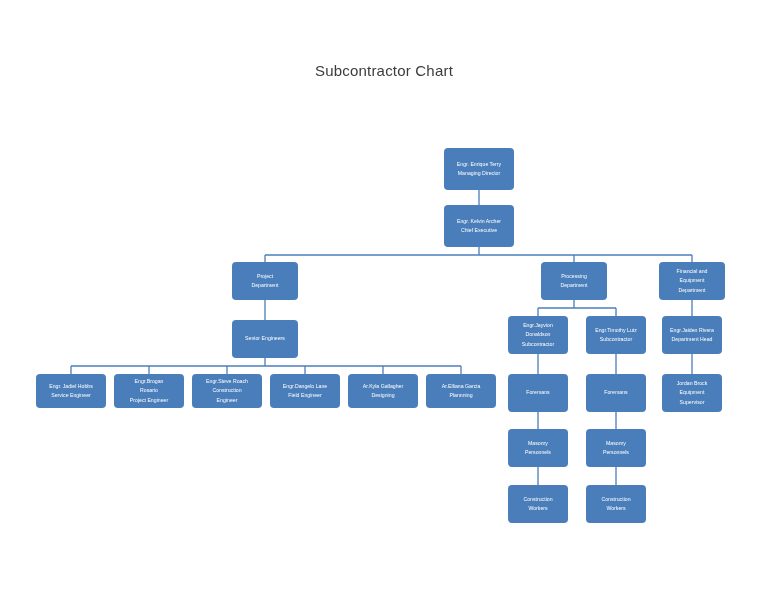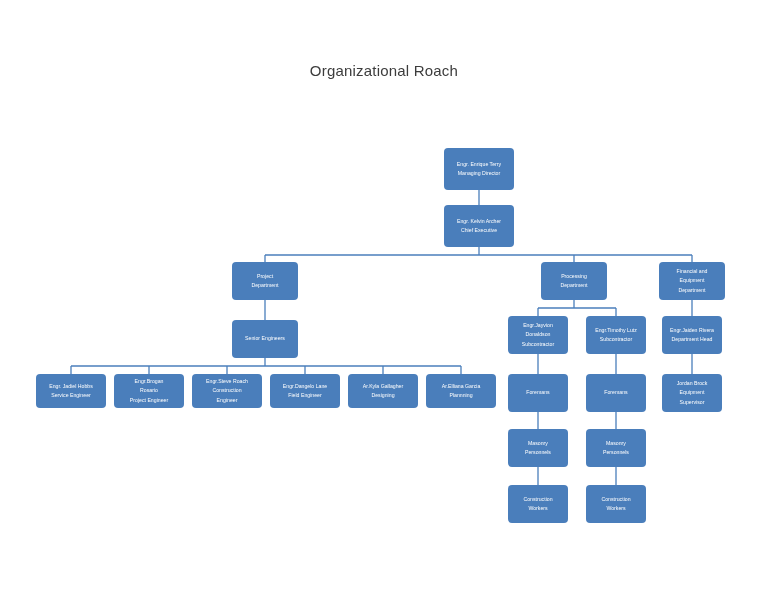--- a/index.html
+++ b/index.html
@@ -64,21 +64,21 @@
     white-space: pre-line;
     display: block;
     width: 100%;
   }
 </style>
 </head>
 <body>
 
 <div id="chart-root">
 
-  <div id="chart-title">Organizational Roach</div>
+  <div id="chart-title">Subcontractor Chart</div>
 
   <svg id="connector-layer" viewBox="0 0 768 594" xmlns="http://www.w3.org/2000/svg">
       <path d="M 479 190 L 479 205" fill="none" stroke="#4a7ebb" stroke-width="1.3" stroke-linecap="butt"></path>
       <path d="M 479 247 L 479 255" fill="none" stroke="#4a7ebb" stroke-width="1.3" stroke-linecap="butt"></path>
       <path d="M 265 255 L 692 255" fill="none" stroke="#4a7ebb" stroke-width="1.3" stroke-linecap="butt"></path>
       <path d="M 265 255 L 265 262" fill="none" stroke="#4a7ebb" stroke-width="1.3" stroke-linecap="butt"></path>
       <path d="M 574 255 L 574 262" fill="none" stroke="#4a7ebb" stroke-width="1.3" stroke-linecap="butt"></path>
       <path d="M 692 255 L 692 262" fill="none" stroke="#4a7ebb" stroke-width="1.3" stroke-linecap="butt"></path>
       <path d="M 265 300 L 265 320" fill="none" stroke="#4a7ebb" stroke-width="1.3" stroke-linecap="butt"></path>
       <path d="M 265 358 L 265 366" fill="none" stroke="#4a7ebb" stroke-width="1.3" stroke-linecap="butt"></path>

